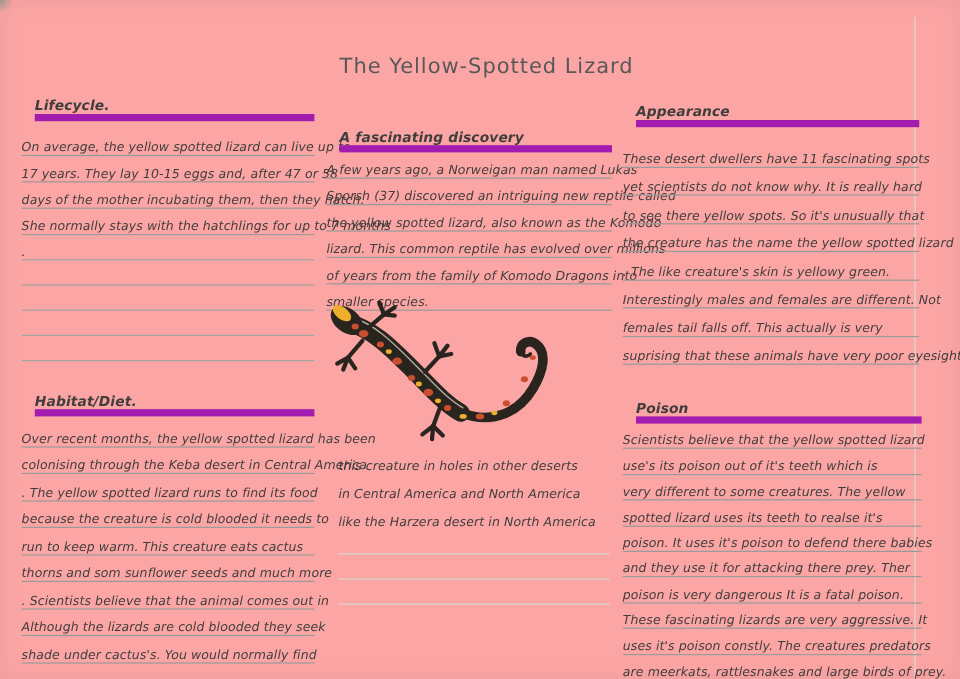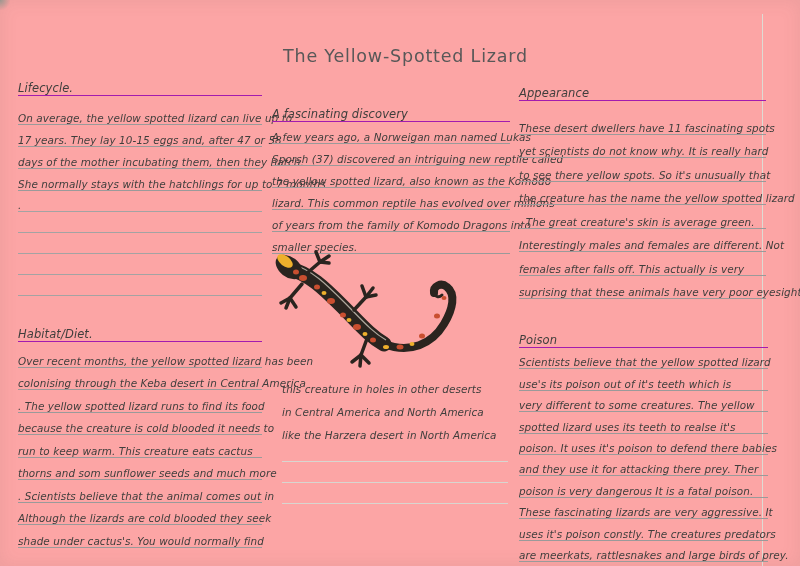--- a/index.html
+++ b/index.html
@@ -21,23 +21,23 @@
     position:absolute;left:283px;top:46px;width:260px;
     font-size:17.5px;letter-spacing:0.8px;color:#585858;
     font-family:"DejaVu Sans",sans-serif;
   }
   .section{position:absolute;}
   .hw{
     font-style:italic;color:#3f3e3c;font-size:10.4px;letter-spacing:0.1px;
     white-space:nowrap;overflow:visible;
   }
   .hw-heading{
-    font-size:11.5px;font-weight:normal;
-    border-bottom:1px solid #a21caf;
-    display:flex;align-items:flex-end;
+    font-size:11.5px;font-weight:bold;
+    border-bottom:6px solid #a21caf;
+    display:flex;align-items:flex-end;margin-left:11px;
   }
   .hw-line{
     border-bottom:1px solid #9a9a9a;
     display:flex;align-items:flex-end;
   }
   .hw-line.no-rule{border-bottom:none;}
   .hw-line.faint{border-bottom:1px solid #d8d6d0;}
   
   .sec-lifecycle{left:18px;top:80px;width:244px;}
   .sec-lifecycle .hw-heading{height:15px;margin-bottom:7px;}
@@ -169,23 +169,23 @@
     <div class="hw hw-line faint"></div>
     <div class="hw hw-line faint"></div>
   </div>
 
   <div class="section sec-appearance">
     <div class="hw hw-heading">Appearance</div>
     <div class="hw hw-line">These desert dwellers have 11 fascinating spots</div>
     <div class="hw hw-line">yet scientists do not know why. It is really hard</div>
     <div class="hw hw-line">to see there yellow spots. So it's unusually that</div>
     <div class="hw hw-line">the creature has the name the yellow spotted lizard</div>
-    <div class="hw hw-line">. The great creature's skin is average green.</div>
+    <div class="hw hw-line">. The like creature's skin is yellowy green.</div>
     <div class="hw hw-line">Interestingly males and females are different. Not</div>
-    <div class="hw hw-line">females after falls off. This actually is very</div>
+    <div class="hw hw-line">females tail falls off. This actually is very</div>
     <div class="hw hw-line">suprising that these animals have very poor eyesight.</div>
   </div>
 
   <div class="section sec-poison">
     <div class="hw hw-heading">Poison</div>
     <div class="hw hw-line">Scientists believe that the yellow spotted lizard</div>
     <div class="hw hw-line">use's its poison out of it's teeth which is</div>
     <div class="hw hw-line">very different to some creatures. The yellow</div>
     <div class="hw hw-line">spotted lizard uses its teeth to realse it's</div>
     <div class="hw hw-line">poison. It uses it's poison to defend there babies</div>

